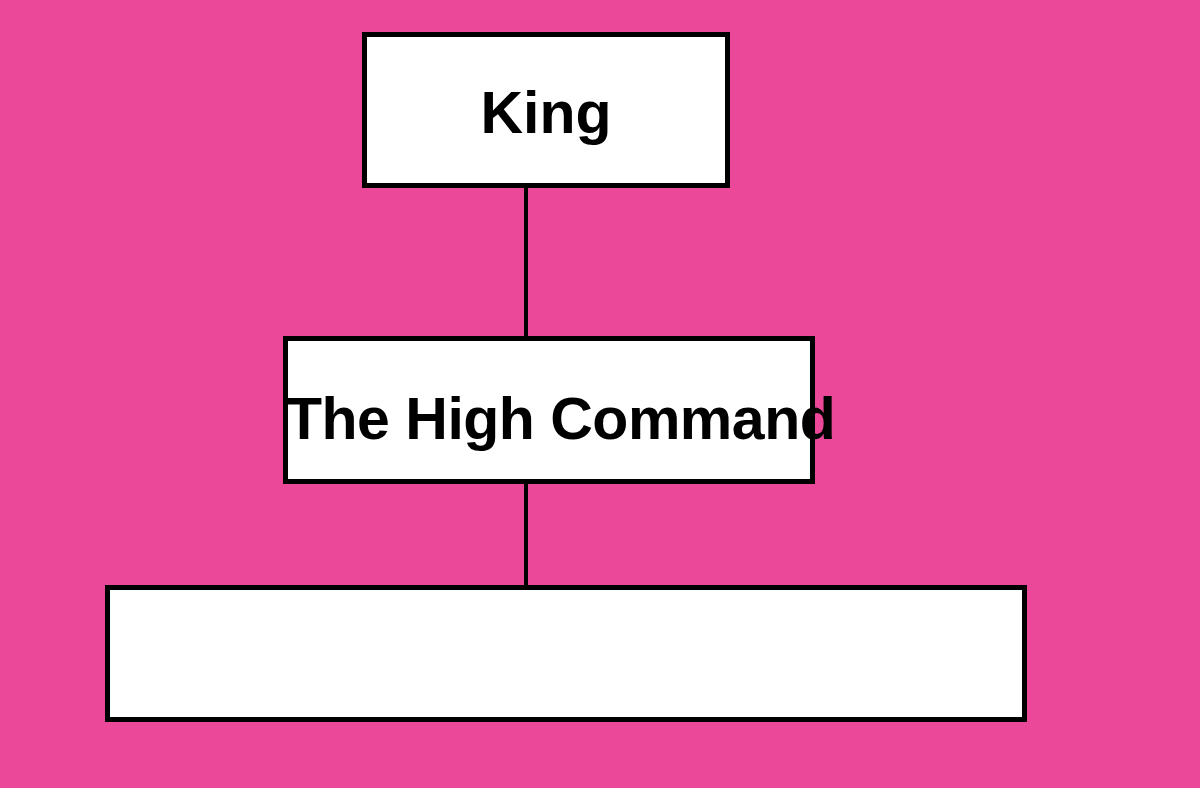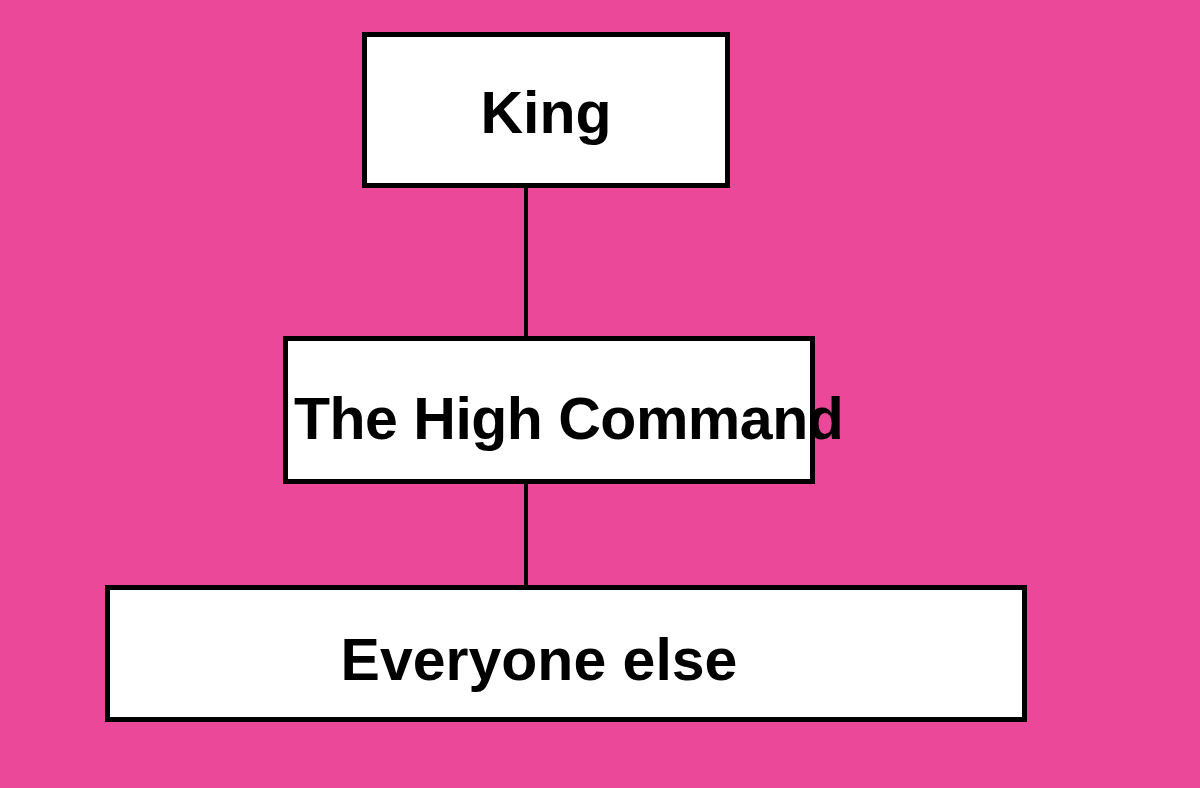--- a/index.html
+++ b/index.html
@@ -54,21 +54,21 @@
   }
 
   
   #node-high-command {
     left: 283px;
     top: 336px;
     width: 532px;
     height: 148px;
   }
   #label-high-command {
-    left: 294px;
+    left: 286px;
     top: 390px;
     width: 532px;
     text-align: center;
     font-size: 59px;
     letter-spacing: -0.5px;
   }
 
   
   #node-everyone-else {
     left: 105px;
@@ -114,15 +114,14 @@
 
   <div class="connector" id="connector-high-command-to-everyone-else"></div>
 
   <div class="node" id="node-king"></div>
   <div class="node-label" id="label-king">King</div>
 
   <div class="node" id="node-high-command"></div>
   <div class="node-label" id="label-high-command">The High Command</div>
 
   <div class="node" id="node-everyone-else"></div>
-  <div class="node-label" id="label-everyone-else">Everyone else</div>
 
 </div>
 
 </body></html>

